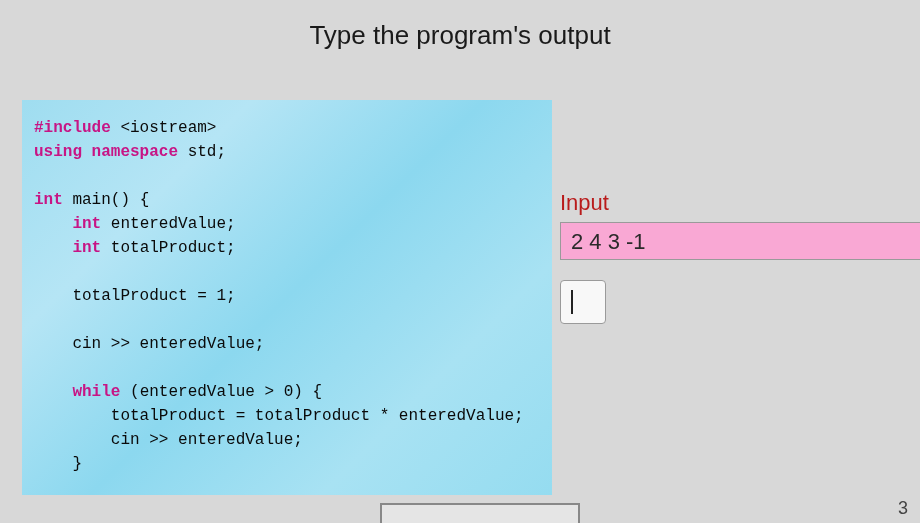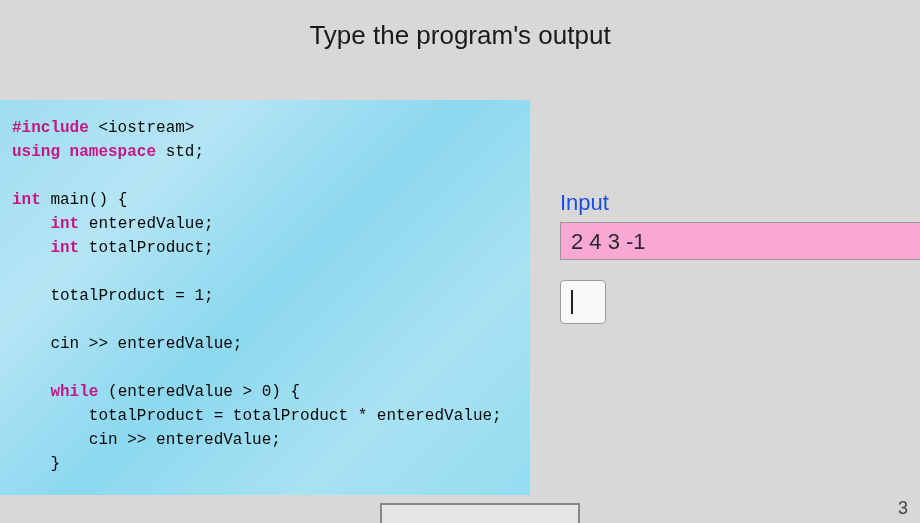--- a/index.html
+++ b/index.html
@@ -26,42 +26,42 @@
       top: 20px;
       left: 50%;
       transform: translateX(-50%);
       font-size: 26px;
       color: #1a1a1a;
       font-weight: normal;
     }
     .code-panel {
       position: absolute;
       top: 100px;
-      left: 0;
+      left: 22px;
       width: 530px;
       height: 395px;
       background: linear-gradient(135deg, #9fddf0 0%, #b5e5f5 25%, #8cd8ef 50%, #a8e2f3 75%, #95dcf0 100%);
       padding: 16px 12px;
       font-family: 'Courier New', monospace;
       font-size: 16px;
       line-height: 1.5;
       color: #0a0a0a;
       white-space: pre;
       overflow: hidden;
     }
     .kw { color: #c71585; font-weight: bold; }
     .io-panel {
       position: absolute;
       top: 190px;
       left: 560px;
       width: 350px;
     }
     .io-label {
       font-size: 22px;
-      color: #1d4ed8;
+      color: #b91c1c;
       margin-bottom: 6px;
     }
     .input-box {
       width: 366px;
       height: 38px;
       background: #f9a8d4;
       border: 1px solid #9a9a9a;
       padding: 6px 10px;
       font-size: 22px;
       color: #2a2a2a;

